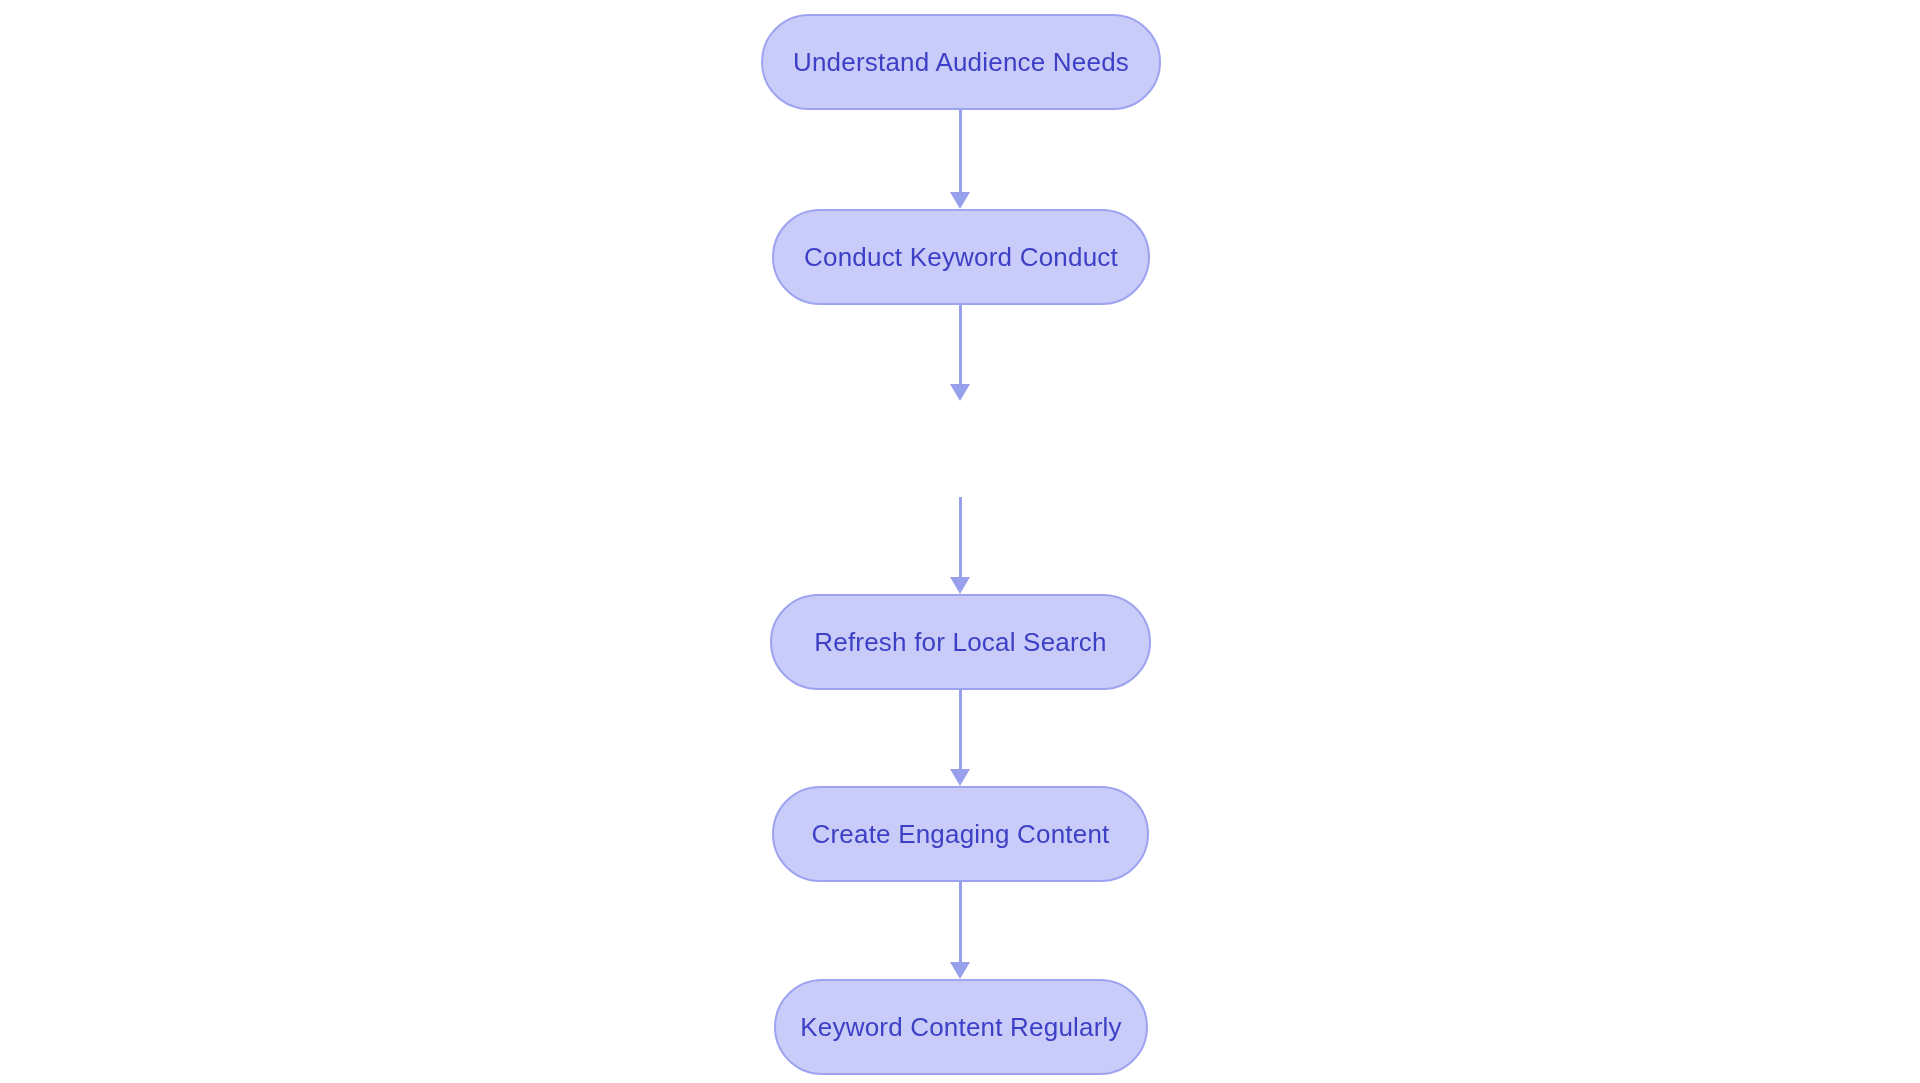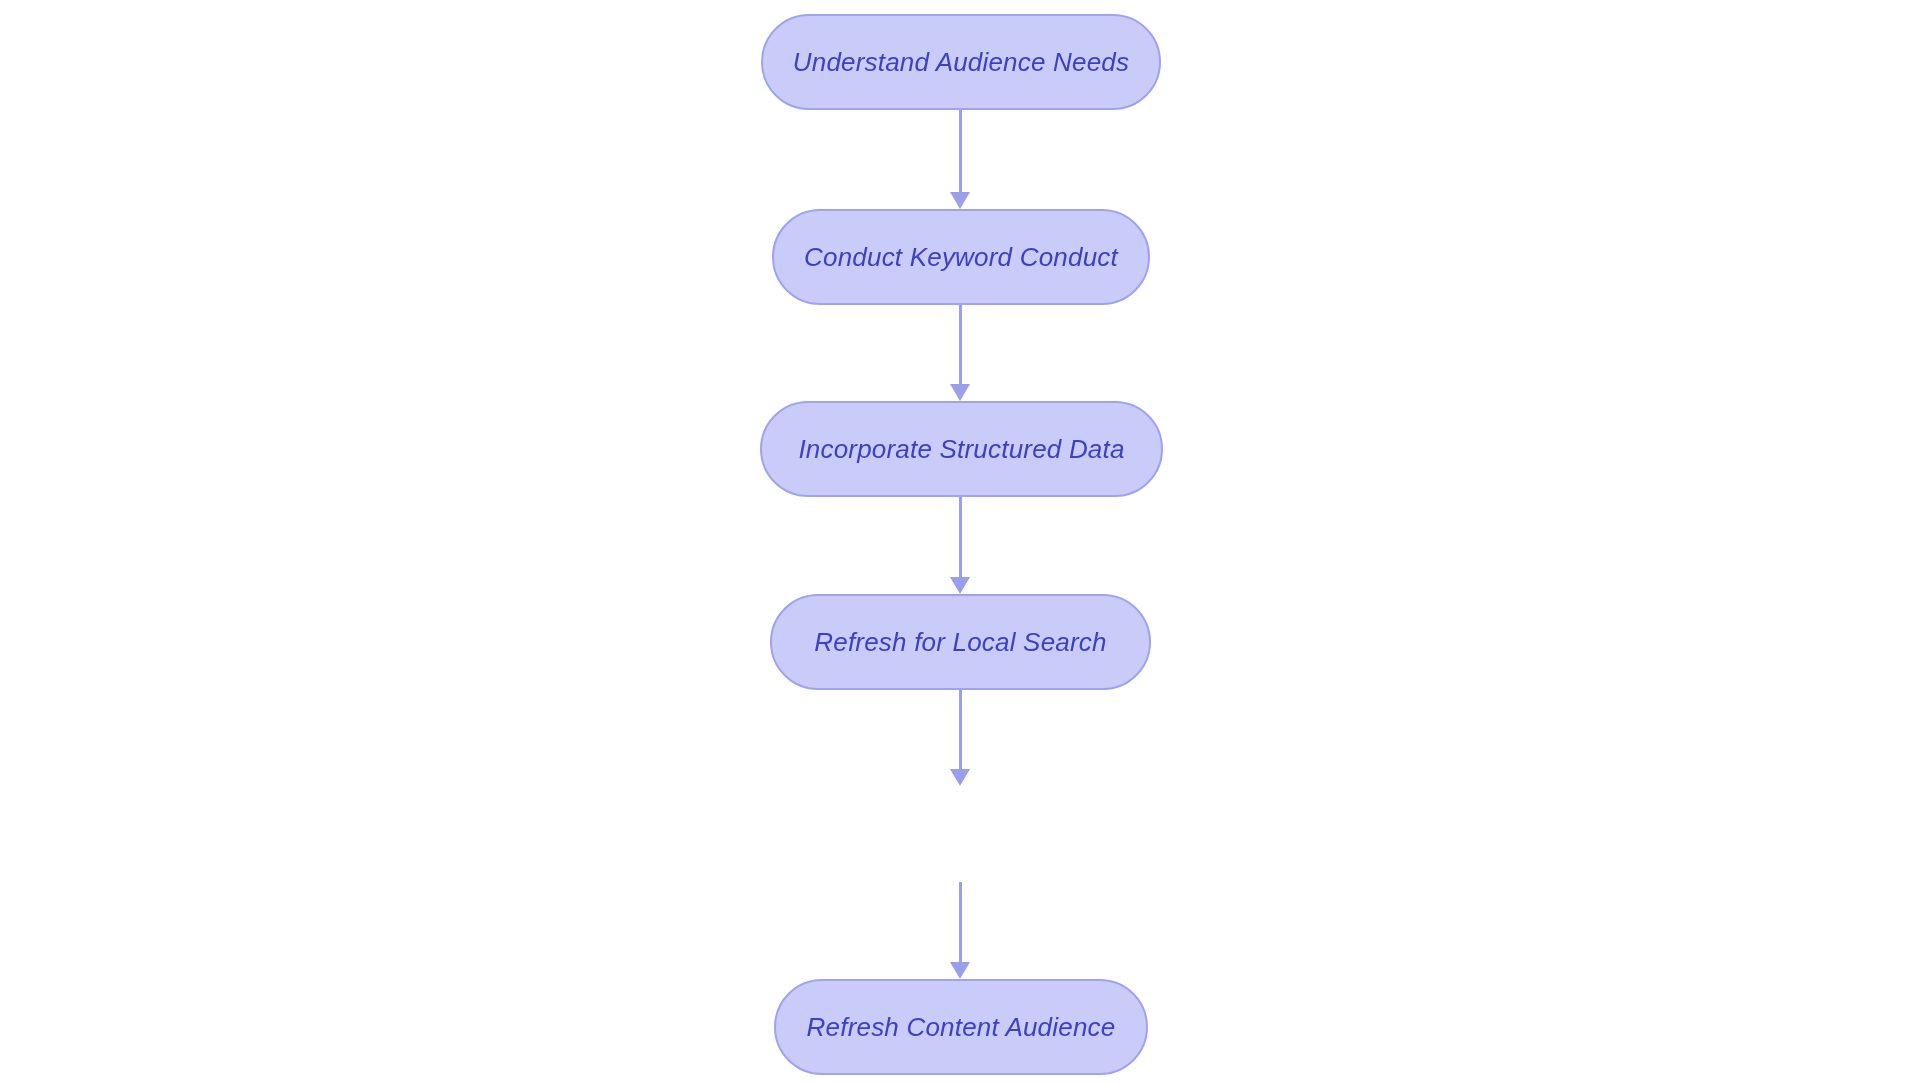--- a/index.html
+++ b/index.html
@@ -2,21 +2,21 @@
 <html style="--background: #ffffff; --node-fill: #c9cbf8; --node-border: #9da3f0; --node-text: #3d40c6; --arrow: #98a0ec;"><head>
 <meta charset="utf-8">
 <style>
   :root {
     --background: #ffffff;
     --node-fill: #c9cbf8;
     --node-border: #9da3f0;
     --node-text: #3d40c6;
     --arrow: #98a0ec;
   }
-  * { box-sizing: border-box; font-style: italic; }
+  * { box-sizing: border-box; }
   html, body {
     margin: 0;
     padding: 0;
   }
   body {
     width: 1920px;
     height: 1083px;
     background: var(--background, #ffffff);
     font-family: "Liberation Sans", "DejaVu Sans", sans-serif;
     overflow: hidden;
@@ -79,41 +79,41 @@
 
   <div class="node" style="left:772px; top:209px; width:378px">
     <span class="node-label">Conduct Keyword Conduct</span>
   </div>
 
   <div class="edge" style="left:949px; top:305px; height:96px">
     <div class="edge-line"></div>
     <div class="edge-arrowhead"></div>
   </div>
 
-  <div class="node" style="left:760px; top:401px; width:403px">
-    <span class="node-label">Incorporate Structured Data</span>
-  </div>
 
   <div class="edge" style="left:949px; top:497px; height:97px">
     <div class="edge-line"></div>
     <div class="edge-arrowhead"></div>
   </div>
 
   <div class="node" style="left:770px; top:594px; width:381px">
     <span class="node-label">Refresh for Local Search</span>
   </div>
 
   <div class="edge" style="left:949px; top:690px; height:96px">
     <div class="edge-line"></div>
     <div class="edge-arrowhead"></div>
   </div>
 
+  <div class="node" style="left:772px; top:786px; width:377px">
+    <span class="node-label">Create Engaging Content</span>
+  </div>
 
   <div class="edge" style="left:949px; top:882px; height:97px">
     <div class="edge-line"></div>
     <div class="edge-arrowhead"></div>
   </div>
 
   <div class="node" style="left:774px; top:979px; width:374px">
-    <span class="node-label">Refresh Content Audience</span>
+    <span class="node-label">Keyword Content Regularly</span>
   </div>
 
 </div>
 
 </body></html>

